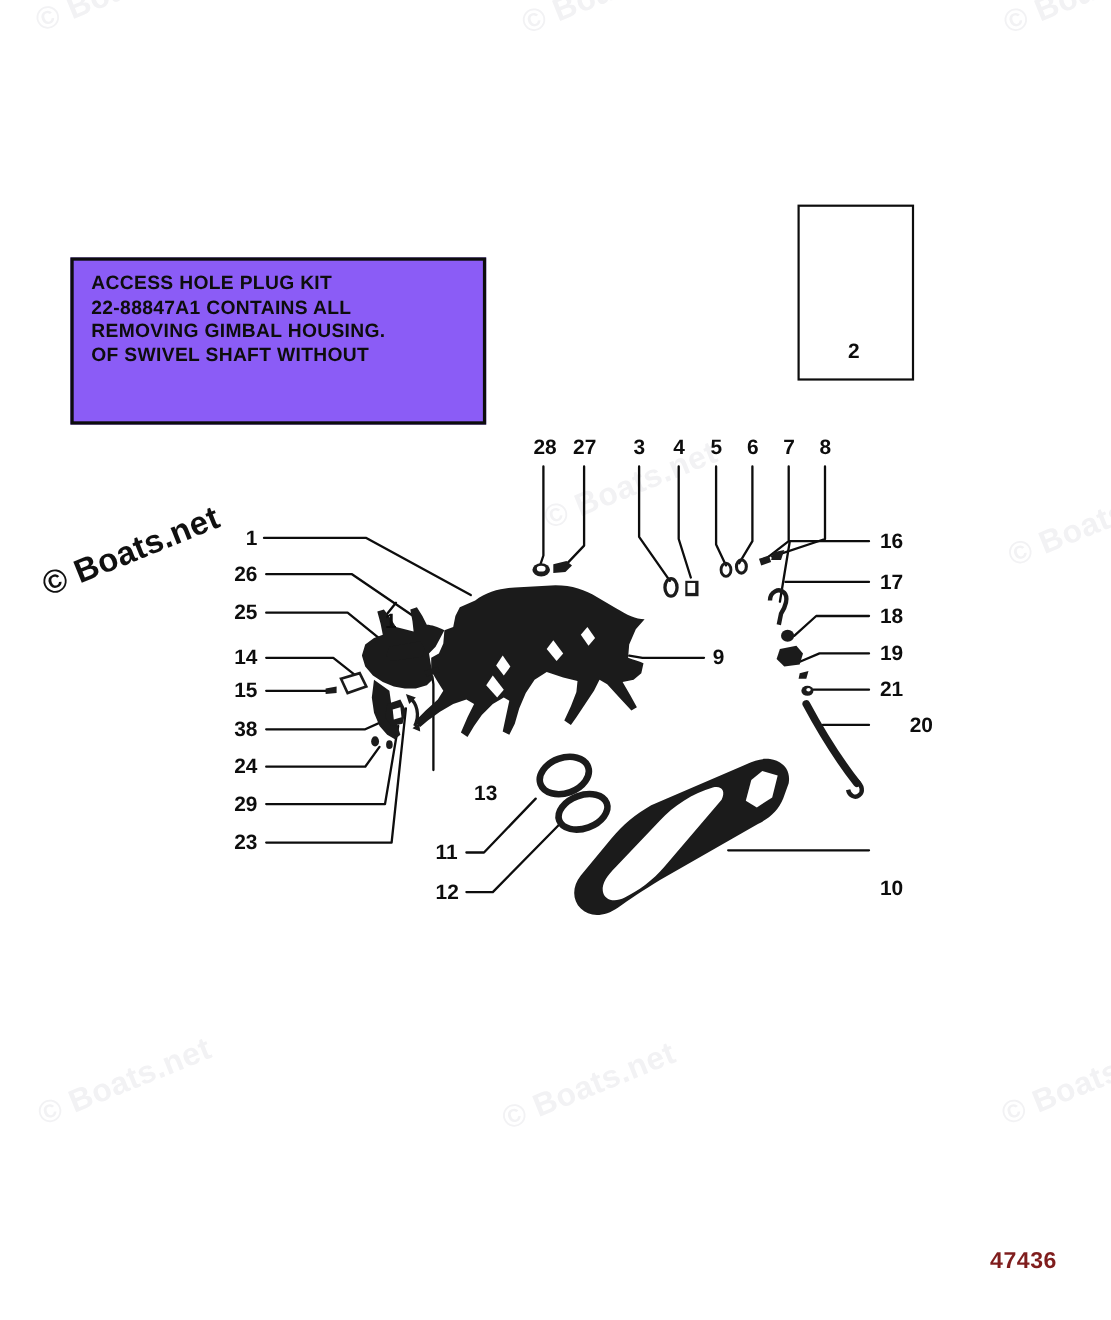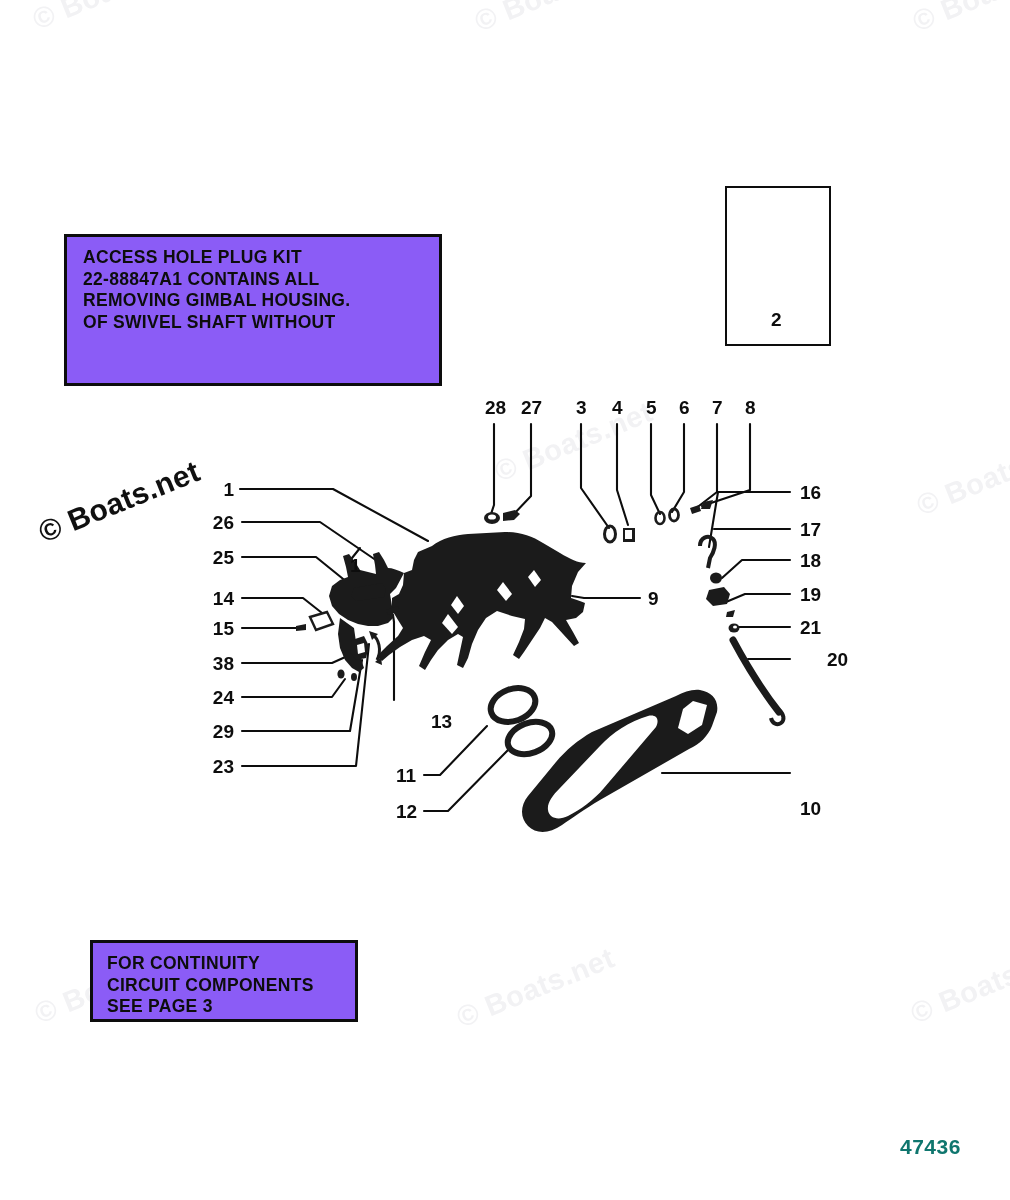--- a/index.html
+++ b/index.html
@@ -80,21 +80,21 @@
     white-space: nowrap;
   }
   .callout.r { text-align: right; }
 
   
   .partno {
     position: absolute;
     font-family: "Liberation Sans", sans-serif;
     font-weight: bold;
     font-size: 21px;
-    color: #0f766e;
+    color: #7f1d1d;
     letter-spacing: 0.5px;
   }
 
   
   .art {
     position: absolute;
     left: 0;
     top: 0;
     width: 1010px;
     height: 1200px;
@@ -301,27 +301,20 @@
 
   <div class="note-box" style="left:64px; top:234px; width:378px; height:152px;">
     <div class="note-inner">
       <div class="note-line">ACCESS HOLE PLUG KIT</div>
       <div class="note-line">22-88847A1 CONTAINS ALL</div>
       <div class="note-line">REMOVING GIMBAL HOUSING.</div>
       <div class="note-line">OF SWIVEL SHAFT WITHOUT</div>
     </div>
   </div>
 
-  <div class="note-box" style="left:90px; top:940px; width:268px; height:82px;">
-    <div class="note-inner" style="padding:10px 10px 8px 14px;">
-      <div class="note-line">FOR CONTINUITY</div>
-      <div class="note-line">CIRCUIT COMPONENTS</div>
-      <div class="note-line">SEE PAGE 3</div>
-    </div>
-  </div>
 
   <div class="decal-box" style="left:725px; top:186px; width:106px; height:160px;"></div>
 
   <div class="callout" style="left:485px; top:398px;">28</div>
   <div class="callout" style="left:521px; top:398px;">27</div>
   <div class="callout" style="left:576px; top:398px;">3</div>
   <div class="callout" style="left:612px; top:398px;">4</div>
   <div class="callout" style="left:646px; top:398px;">5</div>
   <div class="callout" style="left:679px; top:398px;">6</div>
   <div class="callout" style="left:712px; top:398px;">7</div>

